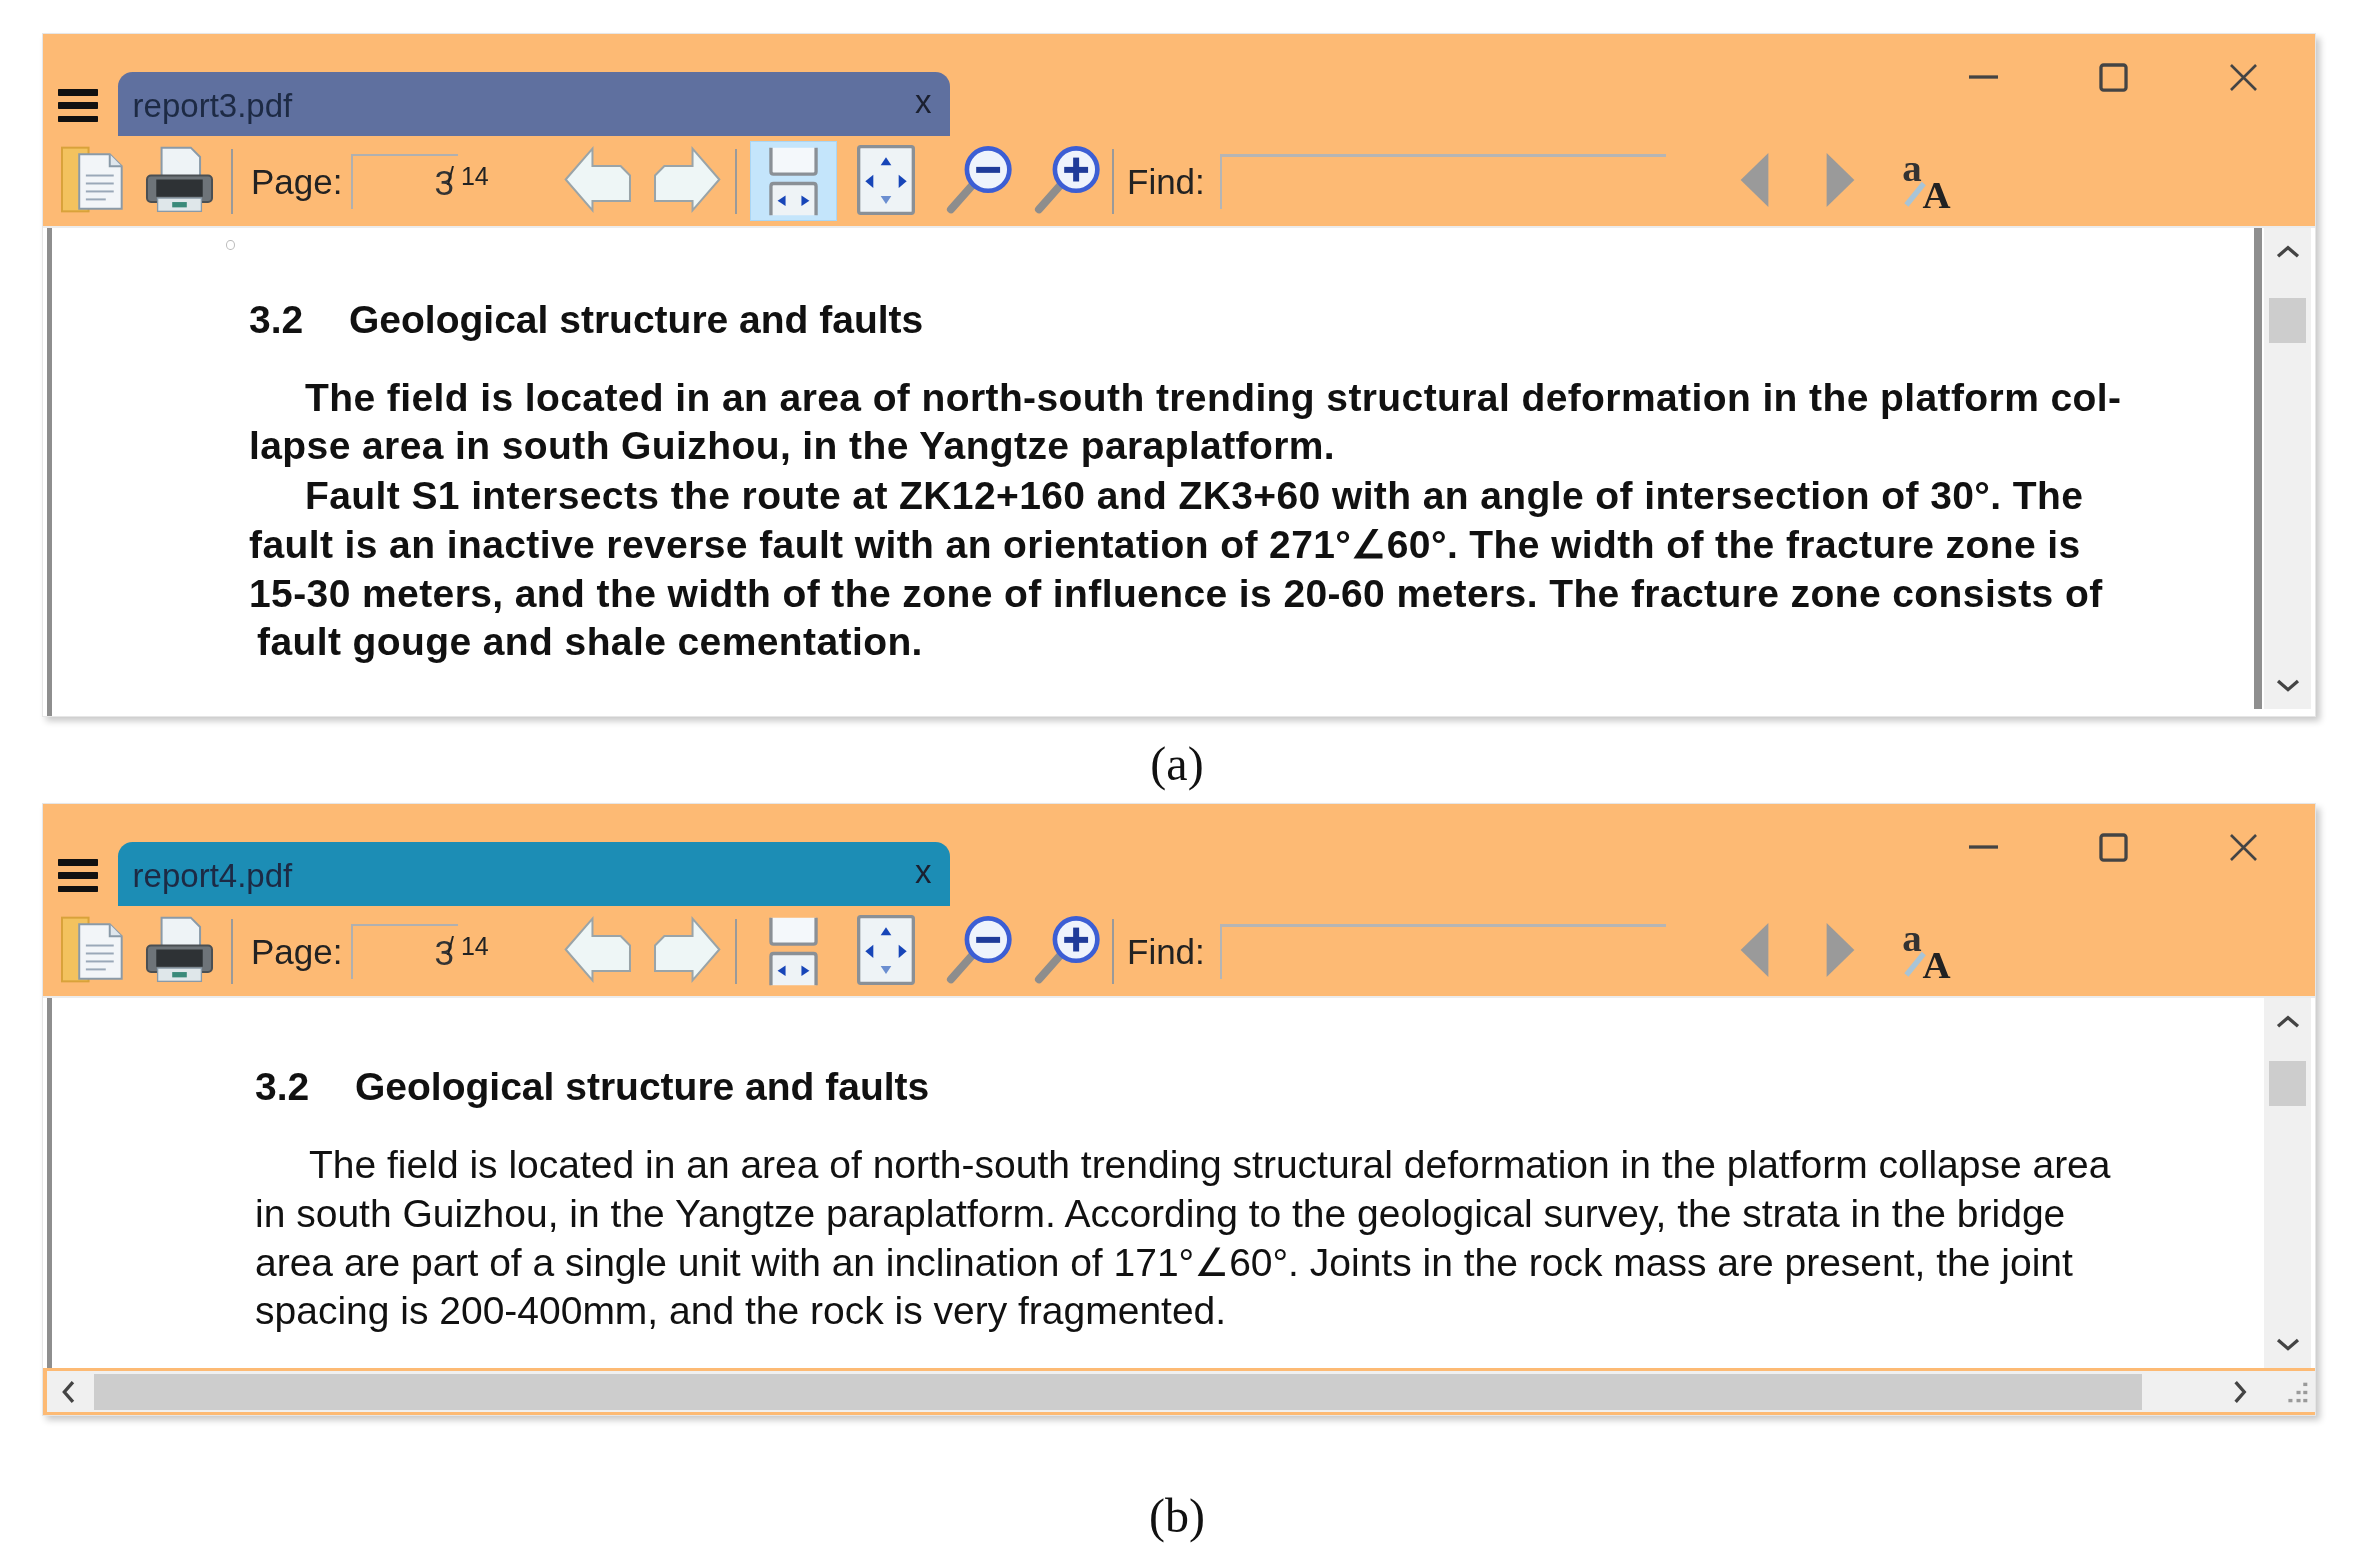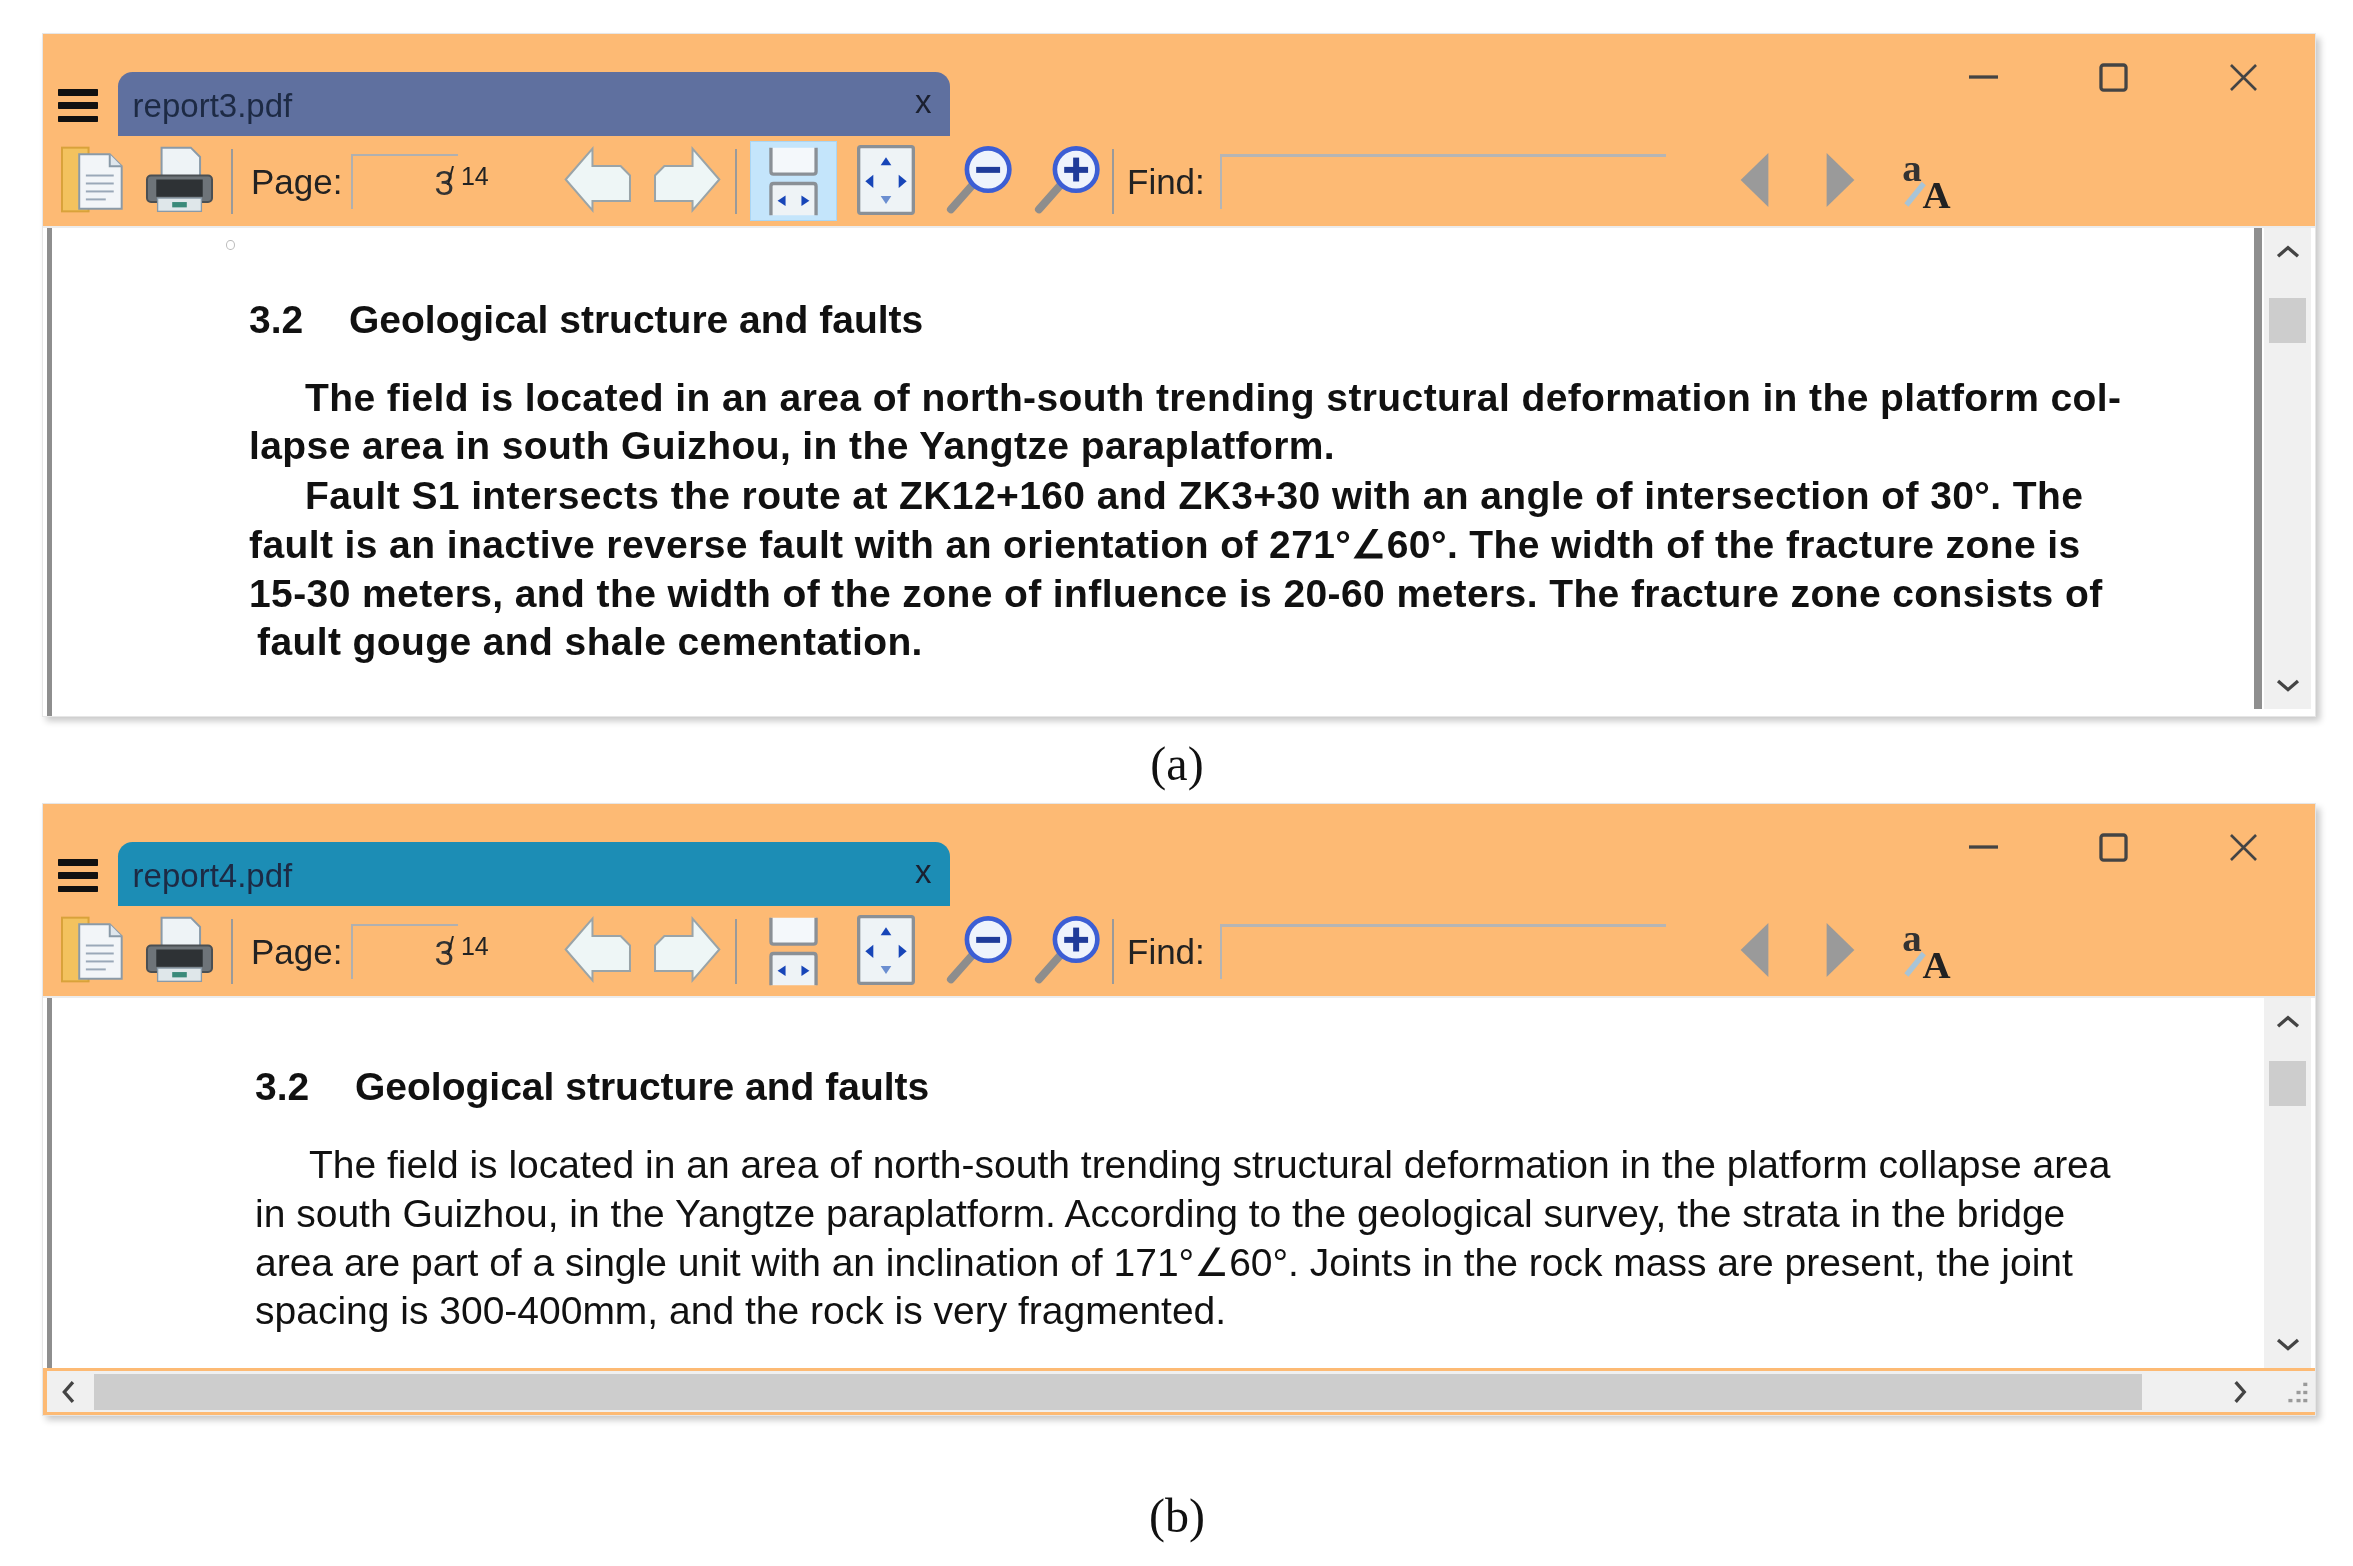--- a/index.html
+++ b/index.html
@@ -184,21 +184,21 @@
 
   <div class="content">
     <div class="left-edge"></div>
     <div class="dot-mark" style="left:183px;top:12px;"></div>
     <div class="doc">
       <div class="heading" style="left:43px;top:70px;">
         <span class="num">3.2</span><span>Geological structure and faults</span>
       </div>
       <div class="para-line" style="left:99px;top:148px;">The field is located in an area of north-south trending structural deformation in the platform col-</div>
       <div class="para-line" style="left:43px;top:196px;">lapse area in south Guizhou, in the Yangtze paraplatform.</div>
-      <div class="para-line" style="left:99px;top:246px;">Fault S1 intersects the route at ZK12+160 and ZK3+30 with an angle of intersection of 30°.  The</div>
+      <div class="para-line" style="left:99px;top:246px;">Fault S1 intersects the route at ZK12+160 and ZK3+60 with an angle of intersection of 30°.  The</div>
       <div class="para-line" style="left:43px;top:294px;">fault is an inactive reverse fault with an orientation of 271°∠60°.  The width of the fracture zone is</div>
       <div class="para-line" style="left:43px;top:344px;">15-30 meters, and the width of the zone of influence is 20-60 meters.  The fracture zone consists of</div>
       <div class="para-line" style="left:43px;top:392px;margin-left:8px;">fault gouge and shale cementation.</div>
     </div>
     <div class="doc-rule" style="right:53px;top:0;bottom:6.7px;"></div>
     <div class="vscroll" style="top:0;bottom:6.7px;">
       <div class="arrow" style="top:0;">
         <svg width="24" height="13.3" viewBox="0 0 36 20">
             <path d="M3 17 L18 4 L33 17" fill="none" stroke="#444" stroke-width="5"></path>
           </svg>
@@ -337,21 +337,21 @@
 
   <div class="content">
     <div class="left-edge"></div>
     <div class="doc">
       <div class="heading" style="left:49px;top:67px;">
         <span class="num" style="width:100px;">3.2</span><span>Geological structure and faults</span>
       </div>
       <div class="para-line" style="left:103px;top:145px;">The field is located in an area of north-south trending structural deformation in the platform collapse area</div>
       <div class="para-line" style="left:49px;top:194px;">in south Guizhou, in the Yangtze paraplatform.  According to the geological survey, the strata in the bridge</div>
       <div class="para-line" style="left:49px;top:242px;">area are part of a single unit with an inclination of 171°∠60°.  Joints in the rock mass are present, the joint</div>
-      <div class="para-line" style="left:49px;top:291px;">spacing is 300-400mm, and the rock is very fragmented.</div>
+      <div class="para-line" style="left:49px;top:291px;">spacing is 200-400mm, and the rock is very fragmented.</div>
     </div>
     <div class="vscroll" style="top:0;bottom:0;">
       <div class="arrow" style="top:0;">
         <svg width="24" height="13.3" viewBox="0 0 36 20">
             <path d="M3 17 L18 4 L33 17" fill="none" stroke="#444" stroke-width="5"></path>
           </svg>
       </div>
       <div class="thumb" style="top:63px;"></div>
       <div class="arrow" style="bottom:0;">
         <svg width="24" height="13.3" viewBox="0 0 36 20">

